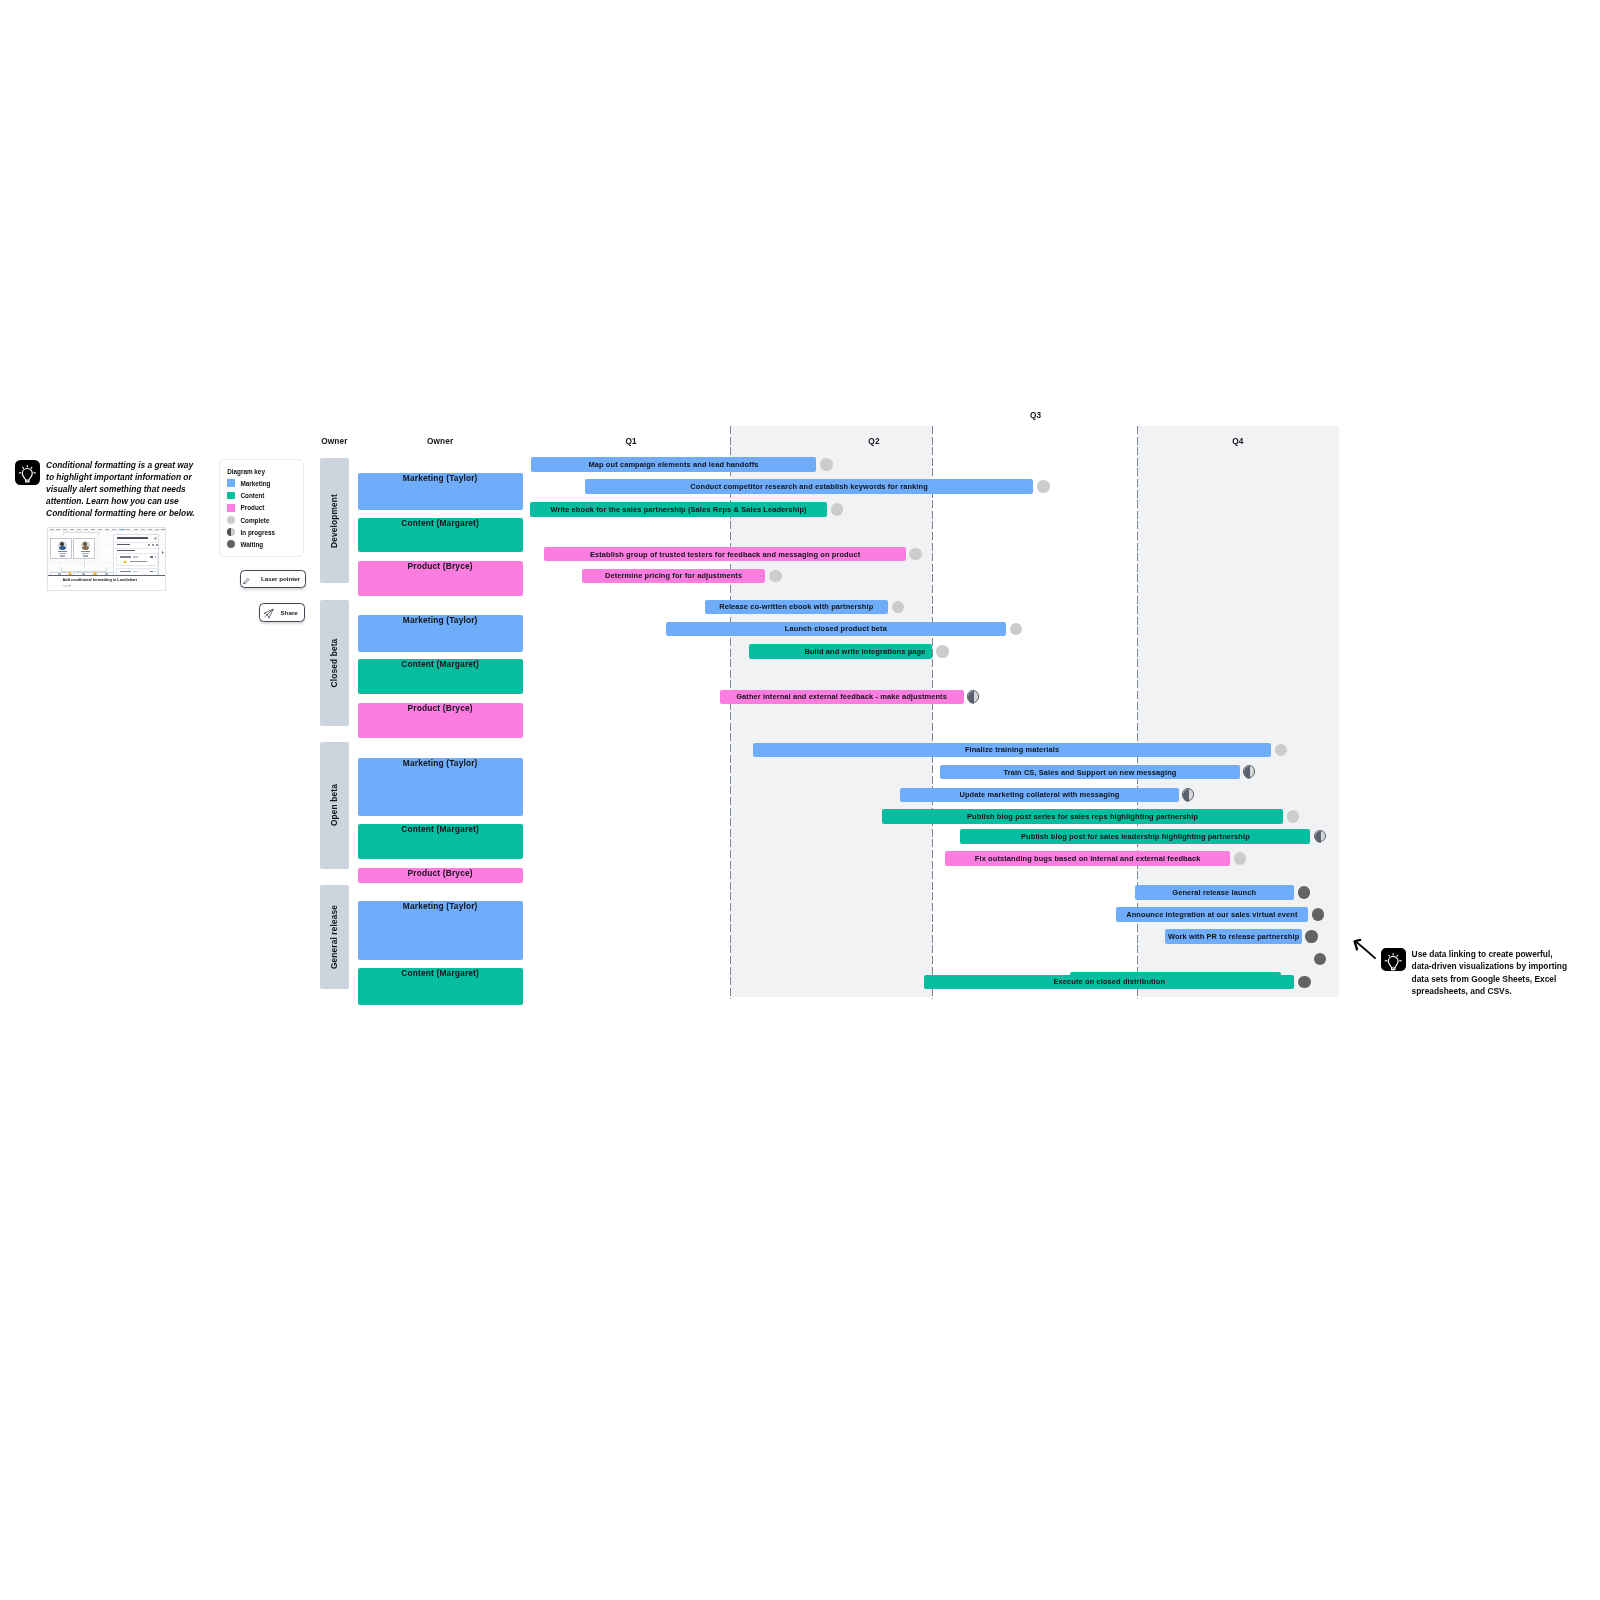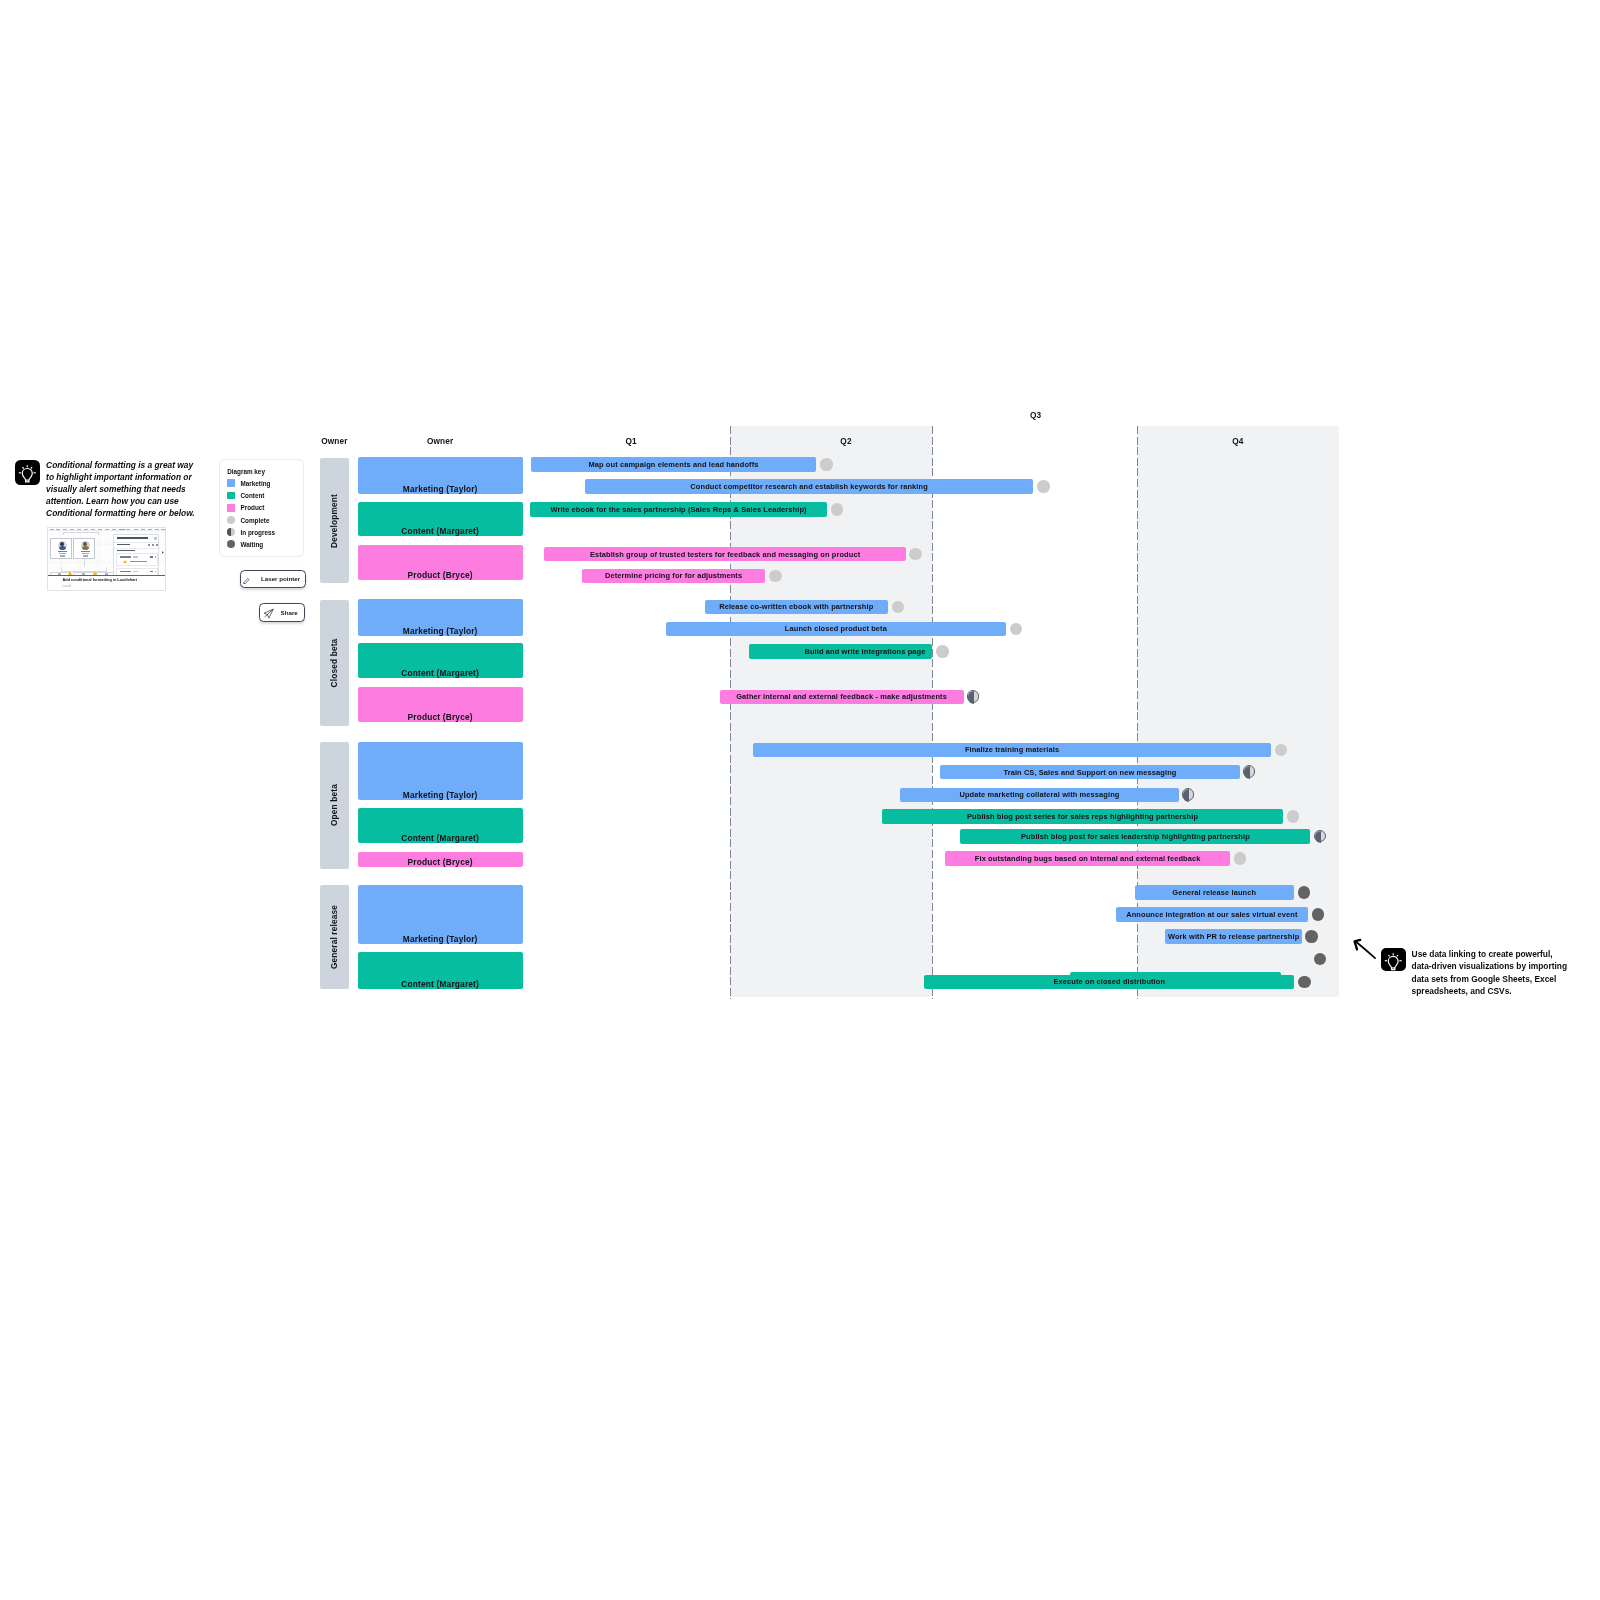--- a/index.html
+++ b/index.html
@@ -34,21 +34,21 @@
   .btn-label{font-size:6.2px;font-weight:700;color:#14181f;white-space:nowrap;}
 
   
   .band{background:#f1f2f4;}
   .vdash{width:1.05px;
     background-image:repeating-linear-gradient(180deg,#7e8797 0 8px,rgba(0,0,0,0) 8px 10.6px);}
   .col-head{font-size:8.25px;font-weight:700;color:#10131a;text-align:center;letter-spacing:0.15px;}
   .stage-pill{background:#ccd5de;border-radius:2px;}
   .stage-pill span{display:block;transform:rotate(-90deg);white-space:nowrap;
         font-size:8.3px;font-weight:700;color:#10131a;letter-spacing:0.16px;}
-  .owner-box{border-radius:2px;display:flex;align-items:flex-end;justify-content:center;}
+  .owner-box{border-radius:2px;display:flex;align-items:flex-start;justify-content:center;margin-top:16px;}
   .owner-box span{font-size:8.35px;font-weight:700;color:#10131a;white-space:nowrap;letter-spacing:0.17px;}
   .bar{border-radius:2px;display:flex;align-items:center;justify-content:center;}
   .bar span{font-size:7.45px;font-weight:700;color:#10131a;white-space:nowrap;letter-spacing:0.11px;}
 </style>
 </head>
 <body>
 
 <div id="canvas">
     <div class="abs note-icon" style="left:15px;top:460px;width:24.6px;height:24.6px;">
       <svg viewBox="0 0 24 24" width="24.6" height="24.6">
@@ -208,21 +208,21 @@
     </div>
     <div class="abs note-text" style="left:1411.6px;top:948.0px;width:159px;line-height:12.3px;">Use data linking to create powerful, data-driven visualizations by importing data sets from Google Sheets, Excel spreadsheets, and CSVs.</div>
     <div class="abs band" style="left:730px;top:426px;width:202px;height:571px;"></div>
     <div class="abs band" style="left:1137px;top:426px;width:202px;height:571px;border-radius:0 2px 2px 0;"></div>
     <div class="abs vdash" style="left:730px;top:426px;height:572.5px;"></div>
     <div class="abs vdash" style="left:932px;top:426px;height:572.5px;"></div>
     <div class="abs vdash" style="left:1137px;top:426px;height:572.5px;"></div>
     <div class="abs col-head" style="left:274.4px;top:436.5px;width:120px;">Owner</div>
     <div class="abs col-head" style="left:380.2px;top:436.5px;width:120px;">Owner</div>
     <div class="abs col-head" style="left:571.125px;top:436.5px;width:120px;">Q1</div>
-    <div class="abs col-head" style="left:786px;top:436.5px;width:120px;">Q2</div>
+    <div class="abs col-head" style="left:814px;top:436.5px;width:120px;">Q2</div>
     <div class="abs col-head" style="left:975.625px;top:411px;width:120px;">Q3</div>
     <div class="abs col-head" style="left:1177.875px;top:436.5px;width:120px;">Q4</div>
     <div class="abs stage-pill" style="left:320.2px;top:457.6px;width:28.4px;height:125.89999999999998px;
        display:flex;align-items:center;justify-content:center;">
       <span>Development</span>
     </div>
     <div class="abs owner-box" style="left:357.7px;top:457px;width:165px;height:37.19999999999999px;
          background:#6FADFA;">
       <span>Marketing (Taylor)</span>
     </div>

